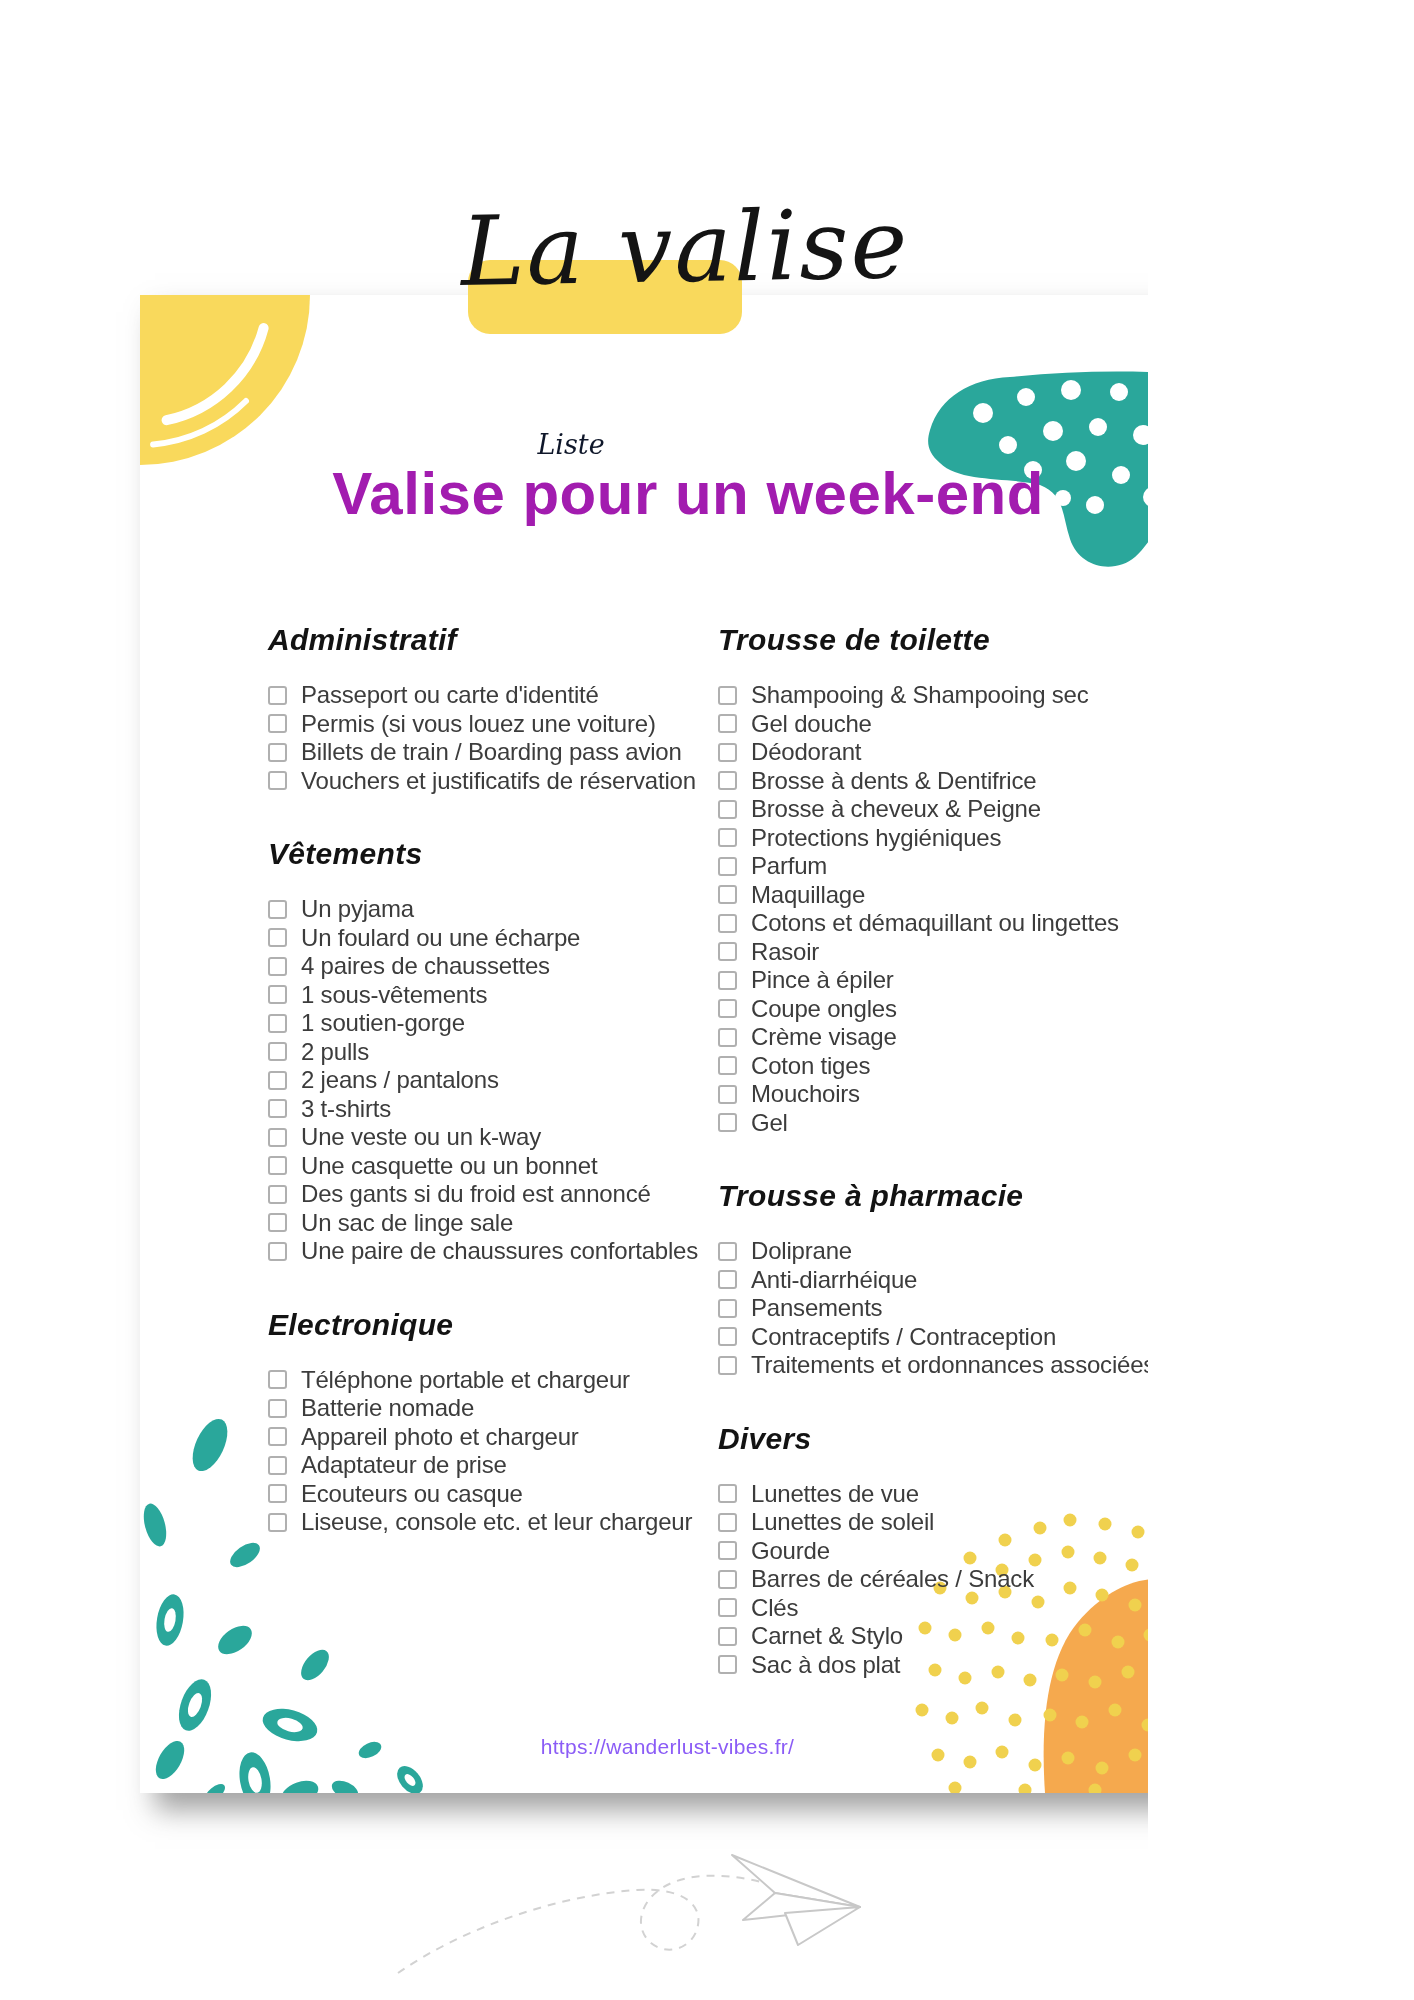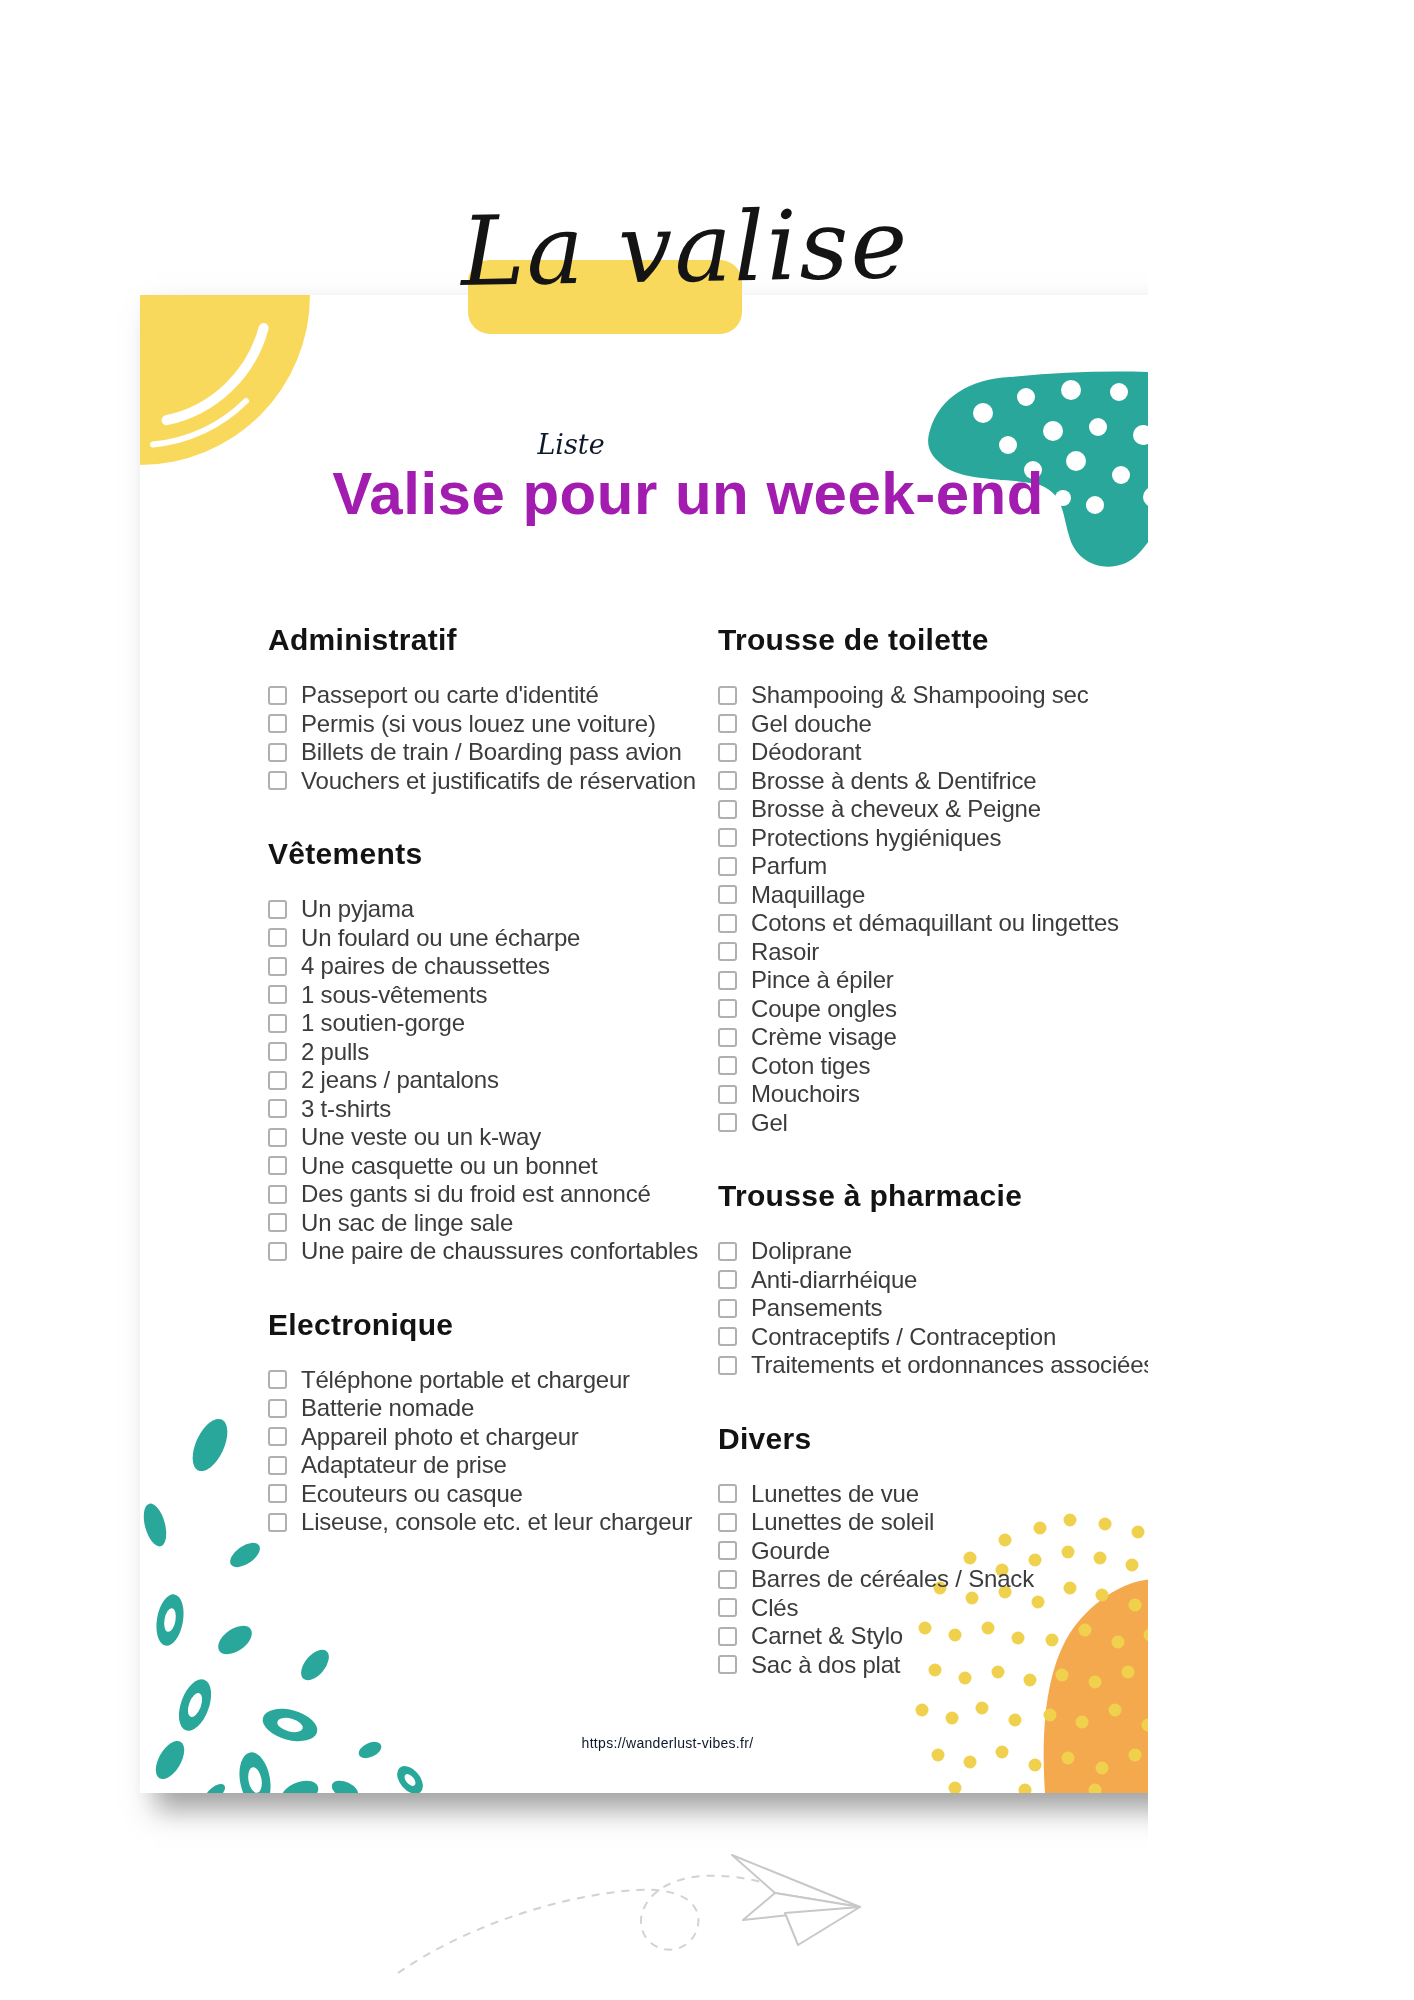--- a/index.html
+++ b/index.html
@@ -32,29 +32,29 @@
         font-family:"DejaVu Serif",serif;font-style:italic;font-size:27px;color:#0f172a;}
   .card-heading{position:absolute;top:164px;left:0;right:-53px;text-align:center;z-index:3;
         font-size:60px;font-weight:bold;color:#a21caf;letter-spacing:.5px;margin:0;}
 
   
   .col{position:absolute;top:326px;z-index:2;}
   .col-left{left:128px;width:430px;}
   .col-right{left:578px;width:455px;}
   .check-section{margin:0 0 40px 0;}
   .section-title{margin:0 0 22px 0;font-size:30px;line-height:38px;font-weight:bold;
-        color:#131313;letter-spacing:.3px;}
+        color:#131313;letter-spacing:.3px;font-style:italic;}
   .check-list{list-style:none;margin:0;padding:0;}
   .check-item{display:flex;align-items:center;height:28.5px;gap:14px;}
   .checkbox{flex:0 0 auto;width:19px;height:19px;border:2px solid var(--checkbox-border);
         border-radius:3px;background:#fff;box-sizing:border-box;}
   .check-label{font-size:24px;color:var(--text-item);letter-spacing:-0.2px;white-space:nowrap;}
 
   .footer-url{position:absolute;top:1440px;left:12px;right:0;text-align:center;z-index:2;
-        font-size:14px;color:#0f172a;letter-spacing:.3px;}
+        font-size:21px;color:#8b5cf6;letter-spacing:.3px;}
 
   
   .plane-svg{position:absolute;left:380px;top:1845px;}
   .trail{fill:none;stroke:#d2d2d2;stroke-width:2;stroke-dasharray:8 7;}
   .plane-facet{fill:#ffffff;stroke:#c8c8c8;stroke-width:2;stroke-linejoin:round;}
 </style>
 </head>
 <body>
 
 <div class="page">

